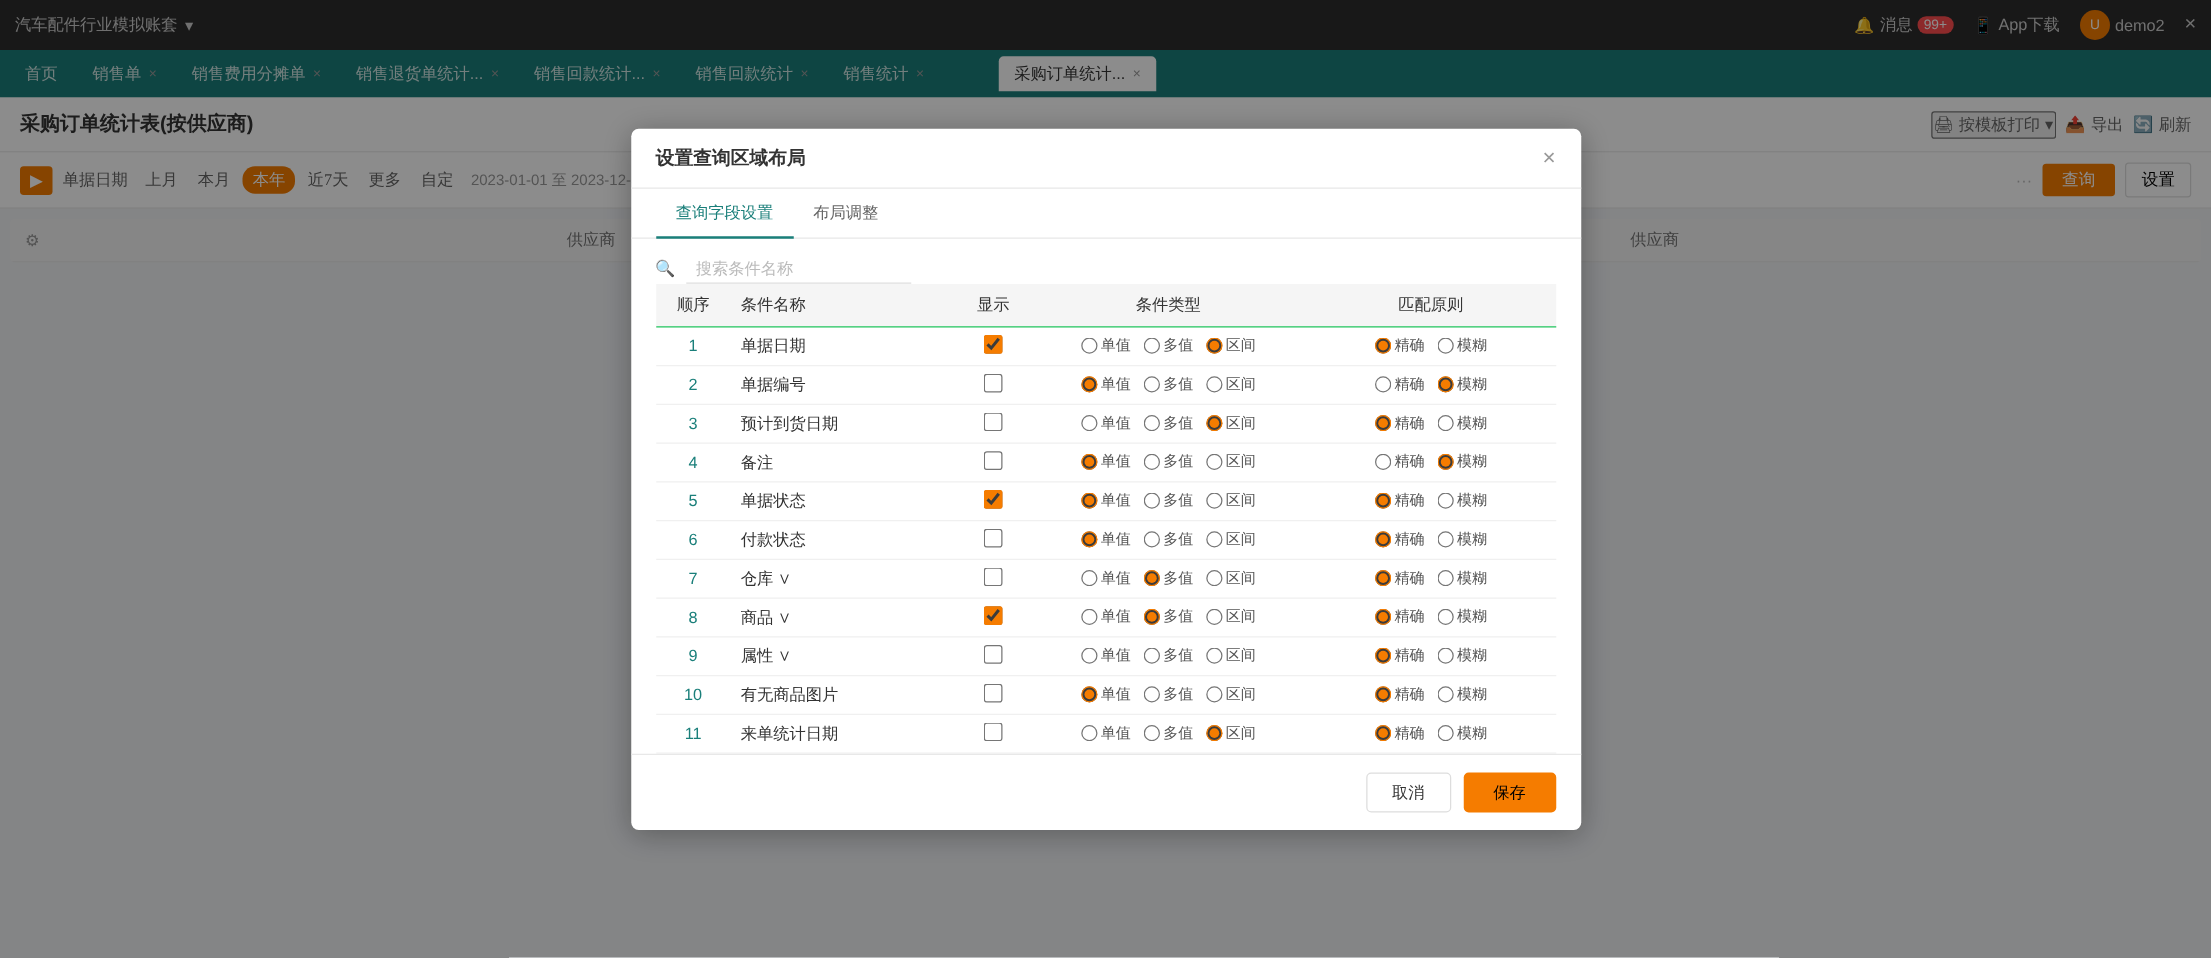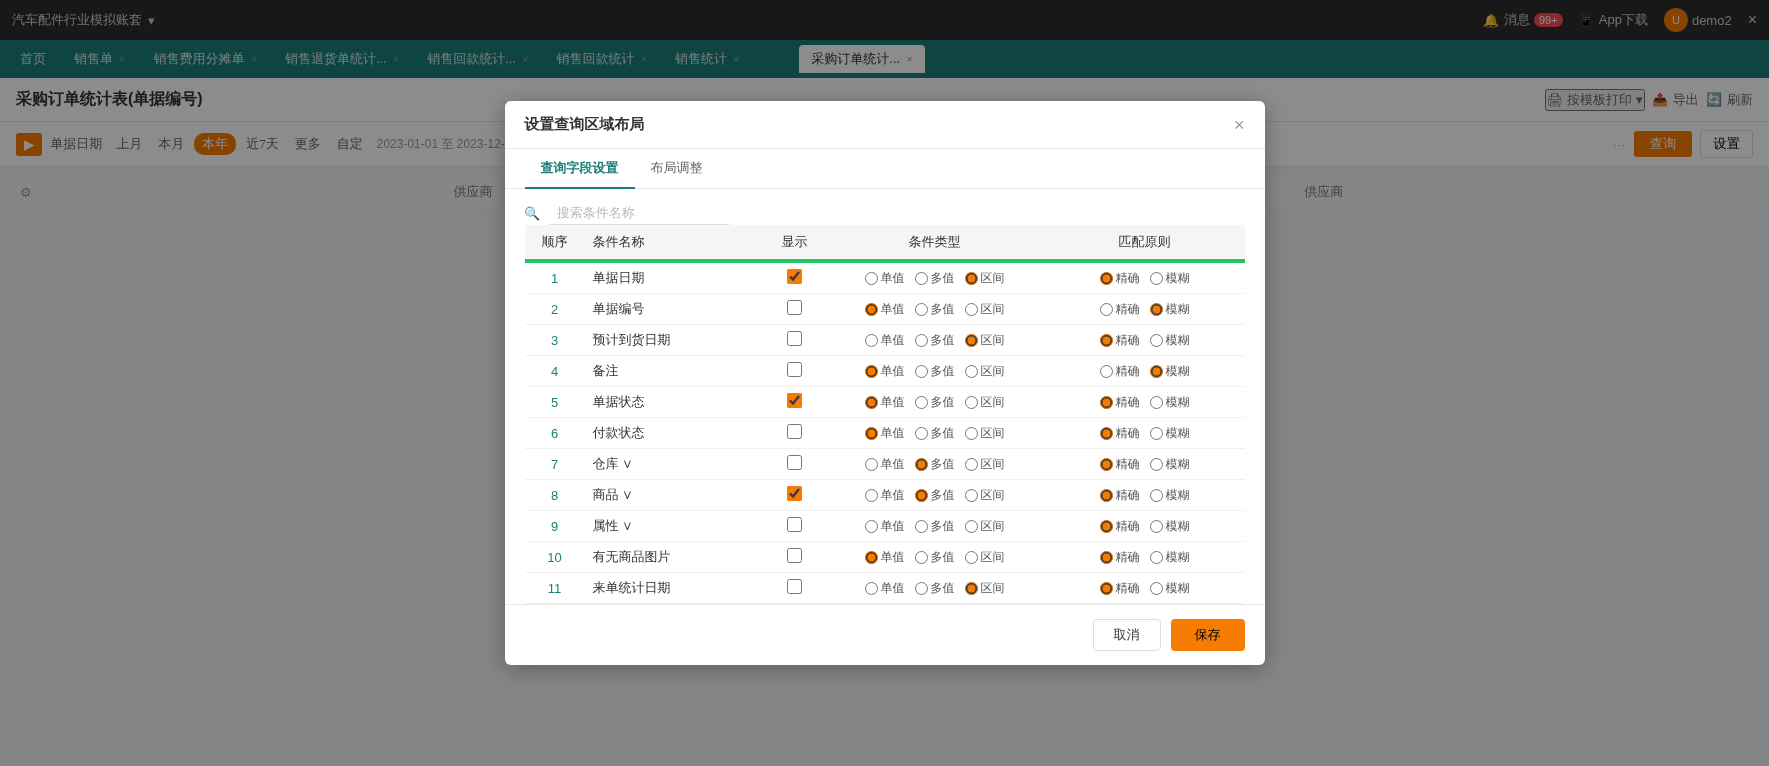--- a/index.html
+++ b/index.html
@@ -131,21 +131,21 @@
       padding: 0 20px;
     }
     .dialog-tab {
       padding: 10px 16px;
       font-size: 13px;
       color: #666;
       cursor: pointer;
       border-bottom: 2px solid transparent;
       margin-bottom: -1px;
     }
-    .dialog-tab.active { color: #1a7f7a; border-bottom-color: #1a7f7a; font-weight: 700; }
+    .dialog-tab.active { color: #1a7f7a; border-bottom-color: #1a7f7a; font-weight: 400; }
 
     
     .dialog-search {
       padding: 12px 20px 0;
       display: flex;
       align-items: center;
       gap: 8px;
     }
     .dialog-search input {
       border: none;
@@ -162,21 +162,21 @@
     .dialog-table {
       flex: 1;
       overflow-y: auto;
       padding: 0 20px;
     }
     .dt-header {
       display: grid;
       grid-template-columns: 60px 180px 60px 220px 200px;
       background: #f5f5f5;
       padding: 8px 0;
-      border-bottom: 4px solid #22c55e;
+      border-bottom: 1px solid #22c55e;
       position: sticky;
       top: 0;
       z-index: 1;
     }
     .dt-header-cell { font-size: 13px; color: #333; font-weight: 500; padding: 0 8px; text-align: center; }
     .dt-row {
       display: grid;
       grid-template-columns: 60px 180px 60px 220px 200px;
       border-bottom: 1px solid #f0f0f0;
       align-items: center;
@@ -270,21 +270,21 @@
     <span>销售统计</span>
     <span class="tab-close">×</span>
   </div>
   <div class="tab-item active">
     <span>采购订单统计...</span>
     <span class="tab-close">×</span>
   </div>
 </div>
 
 <div class="page-header">
-  <span class="page-title">采购订单统计表(单据编号)</span>
+  <span class="page-title">采购订单统计表(按供应商)</span>
   <div class="header-actions">
     <button class="btn-print">
       <span>🖨</span>
       <span>按模板打印</span>
       <span>▾</span>
     </button>
     <button class="btn-export" style="border:none;background:none;cursor:pointer;display:flex;align-items:center;gap:4px;color:#666;">
       <span>📤</span>
       <span>导出</span>
     </button>

